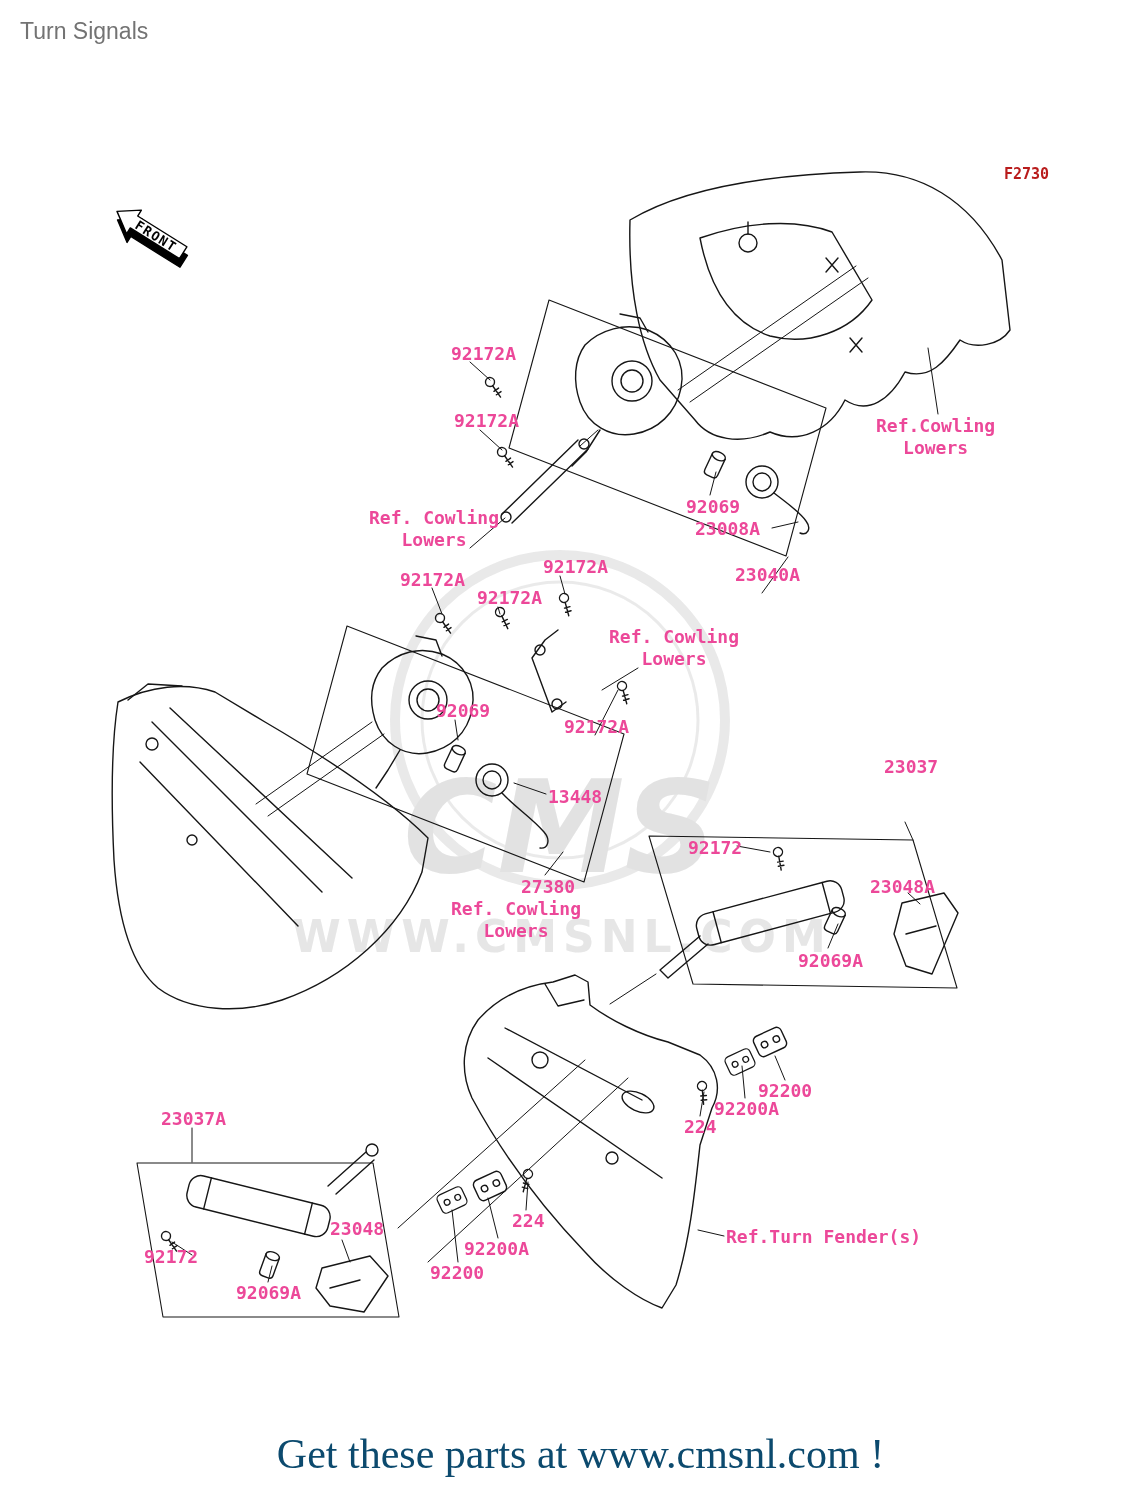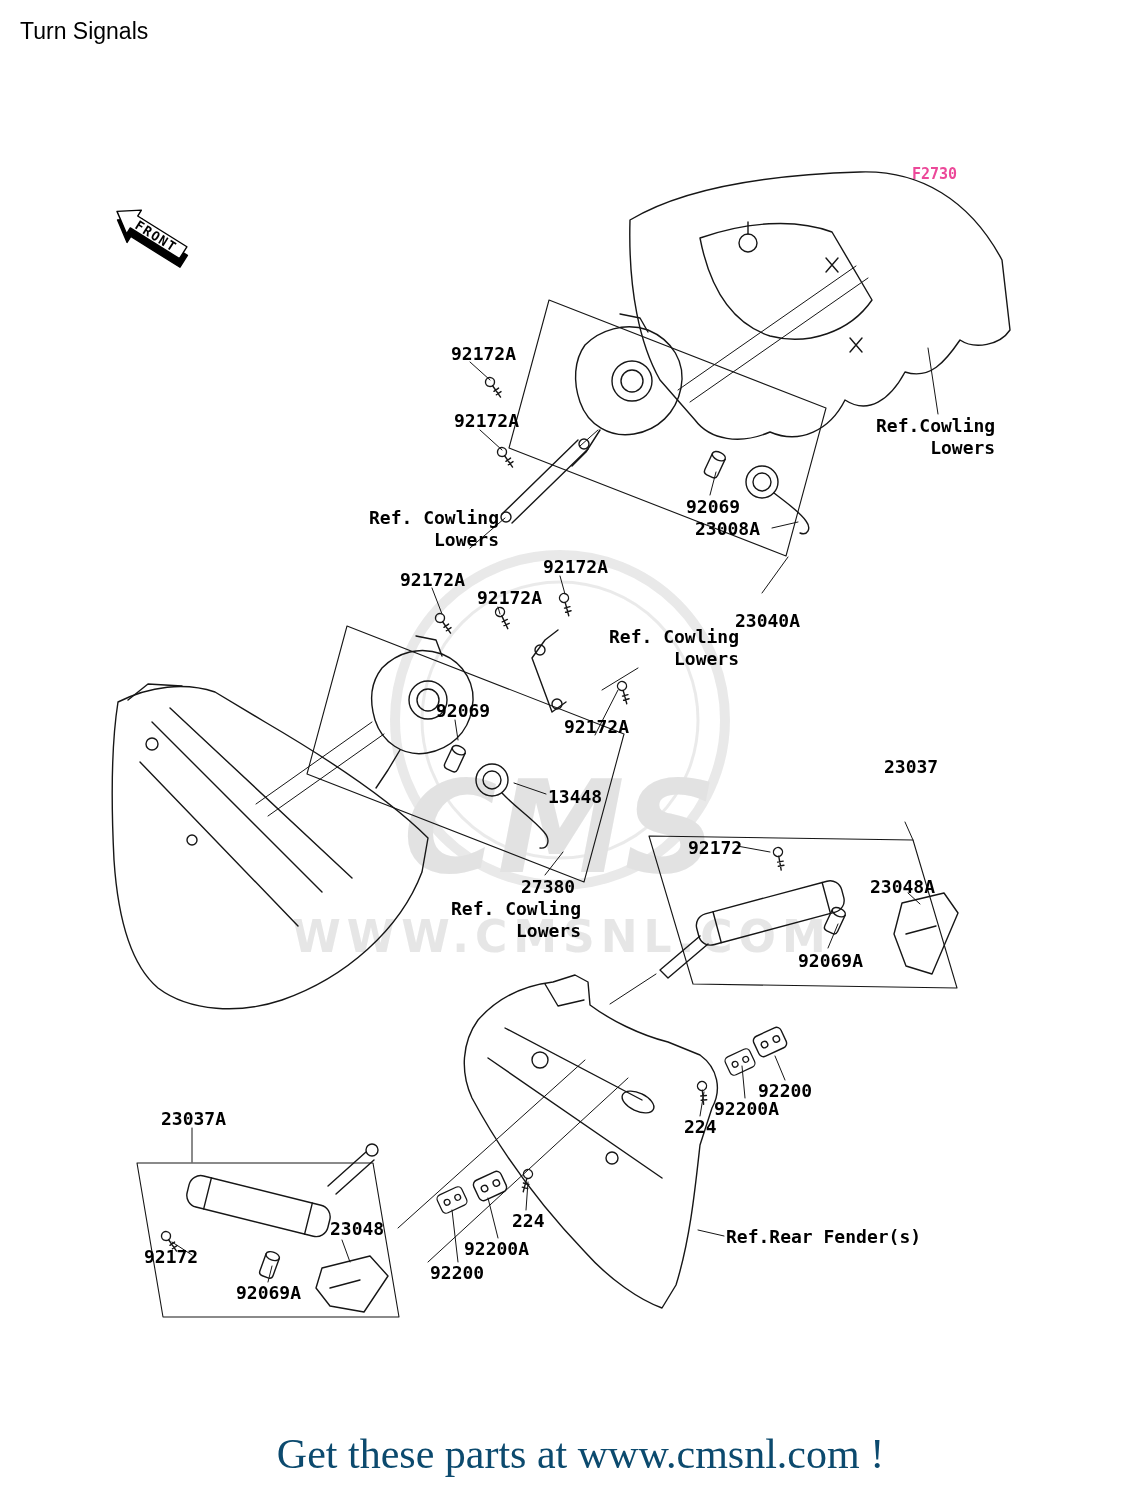--- a/index.html
+++ b/index.html
@@ -1,22 +1,22 @@
 <!DOCTYPE html>
 <html><head>
 <meta charset="utf-8">
 <style>
   html,body{margin:0;padding:0;background:#ffffff;}
   .canvas{position:relative;width:1145px;height:1500px;background:#ffffff;overflow:hidden;
           font-family:"DejaVu Sans Mono",monospace;}
   .art{position:absolute;left:0;top:0;}
-  .pl{position:absolute;font:bold 18px "DejaVu Sans Mono",monospace;color:#000000;
-      line-height:1.22;white-space:pre-line;text-align:right;}
-  .page-title{position:absolute;left:20px;top:18px;font:23px "Liberation Sans",sans-serif;color:#000000;}
-  .fig-code{position:absolute;left:912px;top:165px;font:bold 15px "DejaVu Sans Mono",monospace;color:#ec4899;text-align:right;}
+  .pl{position:absolute;font:bold 18px "DejaVu Sans Mono",monospace;color:#ec4899;
+      line-height:1.22;white-space:pre-line;text-align:center;}
+  .page-title{position:absolute;left:20px;top:18px;font:23px "Liberation Sans",sans-serif;color:#737373;}
+  .fig-code{position:absolute;left:1004px;top:165px;font:bold 15px "DejaVu Sans Mono",monospace;color:#b91c1c;text-align:right;}
   .footer{position:absolute;left:0;top:1430px;width:100%;text-align:center;
           font:42px "Liberation Serif",serif;color:#0c4a6e;cursor:pointer;padding-left:8px;}
 </style>
 </head>
 <body>
 
 <div class="canvas">
 
   <div class="page-title">Turn Signals</div>
   <div class="fig-code">F2730</div>
@@ -215,21 +215,21 @@
   <div class="pl" style="left:454px;top:410px">92172A</div>
   <div class="pl" style="left:369px;top:507px">Ref. Cowling
 Lowers</div>
   <div class="pl" style="left:686px;top:496px">92069</div>
   <div class="pl" style="left:695px;top:518px">23008A</div>
   <div class="pl" style="left:876px;top:415px">Ref.Cowling
 Lowers</div>
   <div class="pl" style="left:543px;top:556px">92172A</div>
   <div class="pl" style="left:400px;top:569px">92172A</div>
   <div class="pl" style="left:477px;top:587px">92172A</div>
-  <div class="pl" style="left:735px;top:610px">23040A</div>
+  <div class="pl" style="left:735px;top:564px">23040A</div>
   <div class="pl" style="left:609px;top:626px">Ref. Cowling
 Lowers</div>
   <div class="pl" style="left:436px;top:700px">92069</div>
   <div class="pl" style="left:564px;top:716px">92172A</div>
   <div class="pl" style="left:548px;top:786px">13448</div>
   <div class="pl" style="left:884px;top:756px">23037</div>
   <div class="pl" style="left:688px;top:837px">92172</div>
   <div class="pl" style="left:870px;top:876px">23048A</div>
   <div class="pl" style="left:521px;top:876px">27380</div>
   <div class="pl" style="left:451px;top:898px">Ref. Cowling
@@ -238,16 +238,16 @@
   <div class="pl" style="left:758px;top:1080px">92200</div>
   <div class="pl" style="left:714px;top:1098px">92200A</div>
   <div class="pl" style="left:684px;top:1116px">224</div>
   <div class="pl" style="left:161px;top:1108px">23037A</div>
   <div class="pl" style="left:330px;top:1218px">23048</div>
   <div class="pl" style="left:144px;top:1246px">92172</div>
   <div class="pl" style="left:512px;top:1210px">224</div>
   <div class="pl" style="left:464px;top:1238px">92200A</div>
   <div class="pl" style="left:430px;top:1262px">92200</div>
   <div class="pl" style="left:236px;top:1282px">92069A</div>
-  <div class="pl" style="left:726px;top:1226px">Ref.Rear Fender(s)</div>
+  <div class="pl" style="left:726px;top:1226px">Ref.Turn Fender(s)</div>
 
   <div class="footer">Get these parts at www.cmsnl.com !</div>
 </div>
 
 </body></html>

